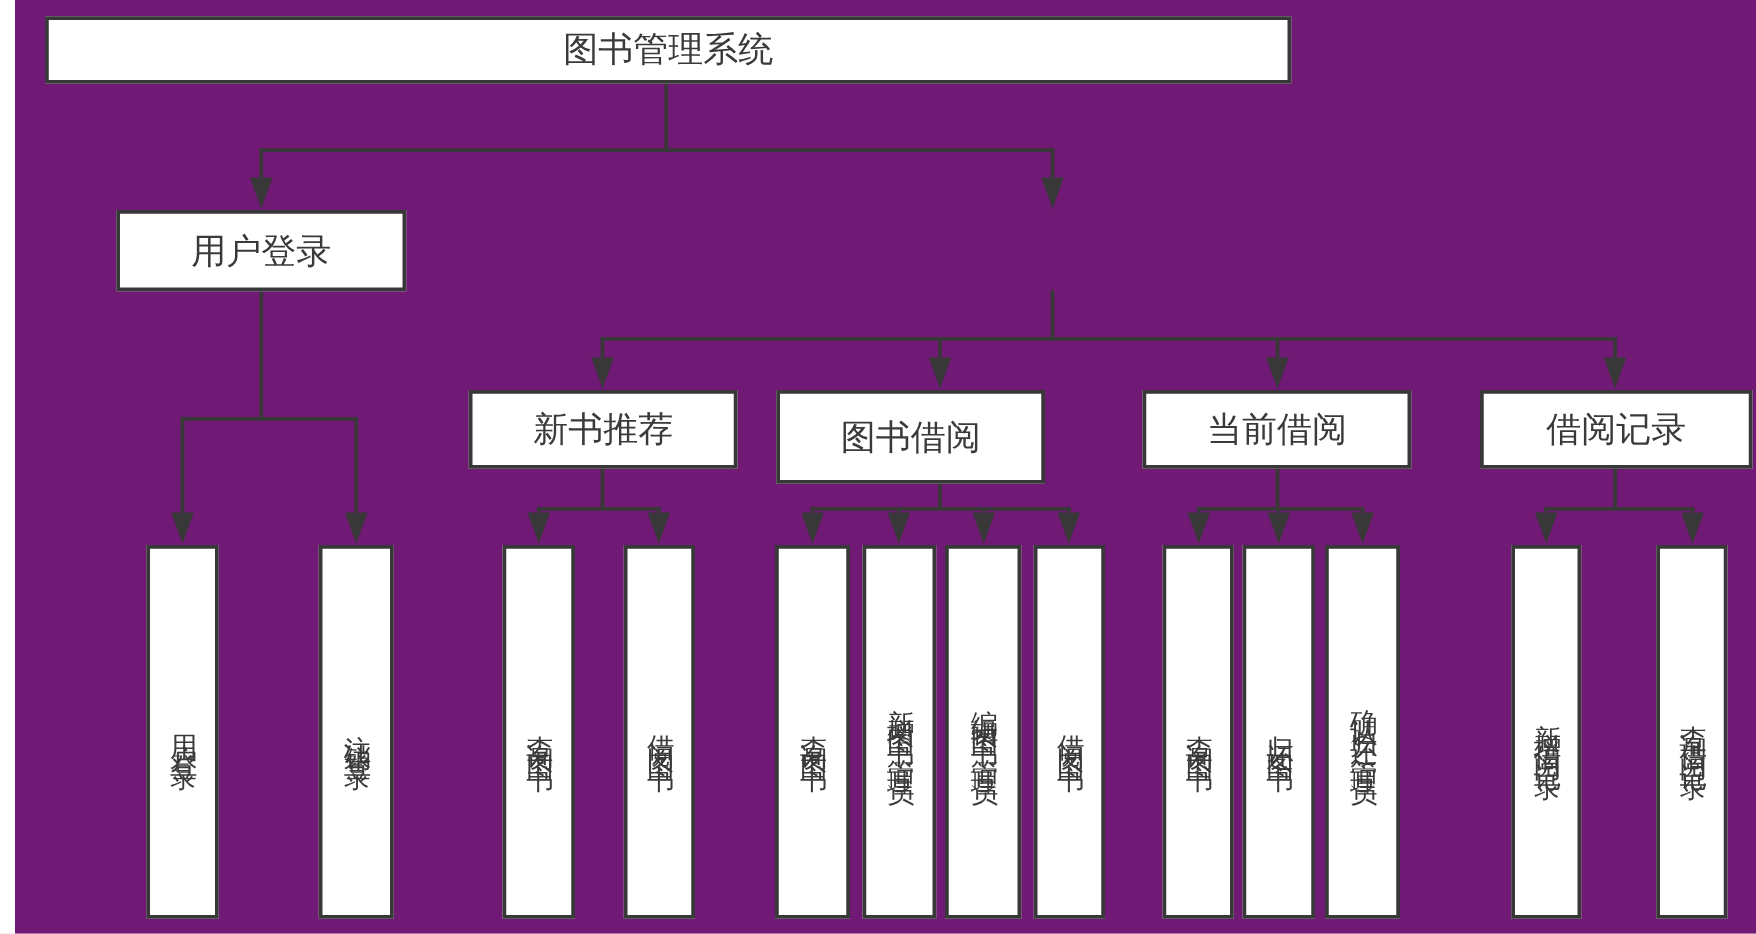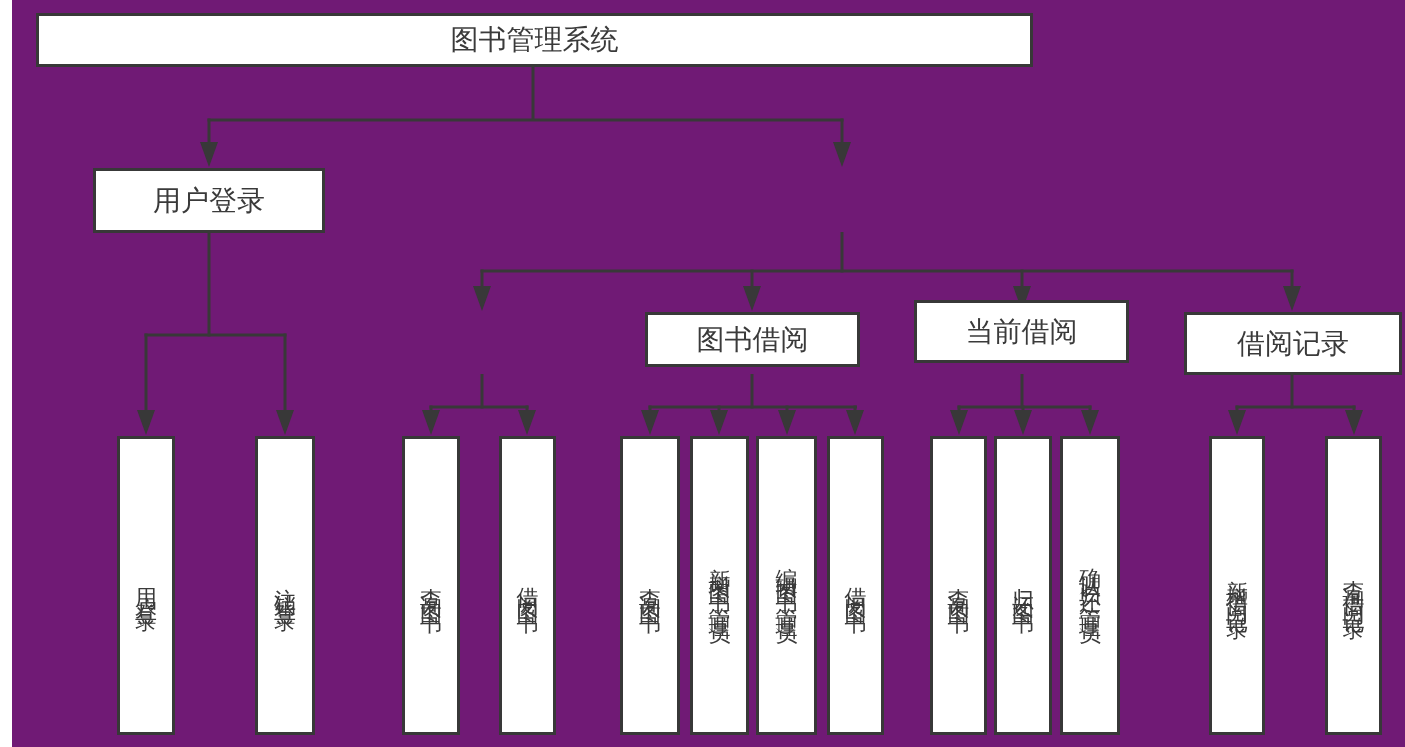--- a/index.html
+++ b/index.html
@@ -121,24 +121,27 @@
   </svg>
 
   <div class="box" style="left:24px;top:13px;width:997px;height:54px">
     <span class="lbl">图书管理系统</span>
   </div>
 
   <div class="box" style="left:81px;top:168px;width:232px;height:65px">
     <span class="lbl">用户登录</span>
   </div>
 
-  <div class="box" style="left:633px;top:312px;width:215px;height:55px">
+  <div class="box" style="left:363px;top:312px;width:215px;height:63px">
+    <span class="lbl">新书推荐</span>
+  </div>
+  <div class="box" style="left:609px;top:312px;width:215px;height:75px">
     <span class="lbl">图书借阅</span>
   </div>
-  <div class="box" style="left:902px;top:300px;width:215px;height:63px">
+  <div class="box" style="left:902px;top:312px;width:215px;height:63px">
     <span class="lbl">当前借阅</span>
   </div>
   <div class="box" style="left:1172px;top:312px;width:218px;height:63px">
     <span class="lbl">借阅记录</span>
   </div>
 
   <div class="box leaf" style="left:105px;top:436px;width:58px;height:299px">
     <span class="lbl">用户登录</span>
   </div>
   <div class="box leaf" style="left:243px;top:436px;width:60px;height:299px">

